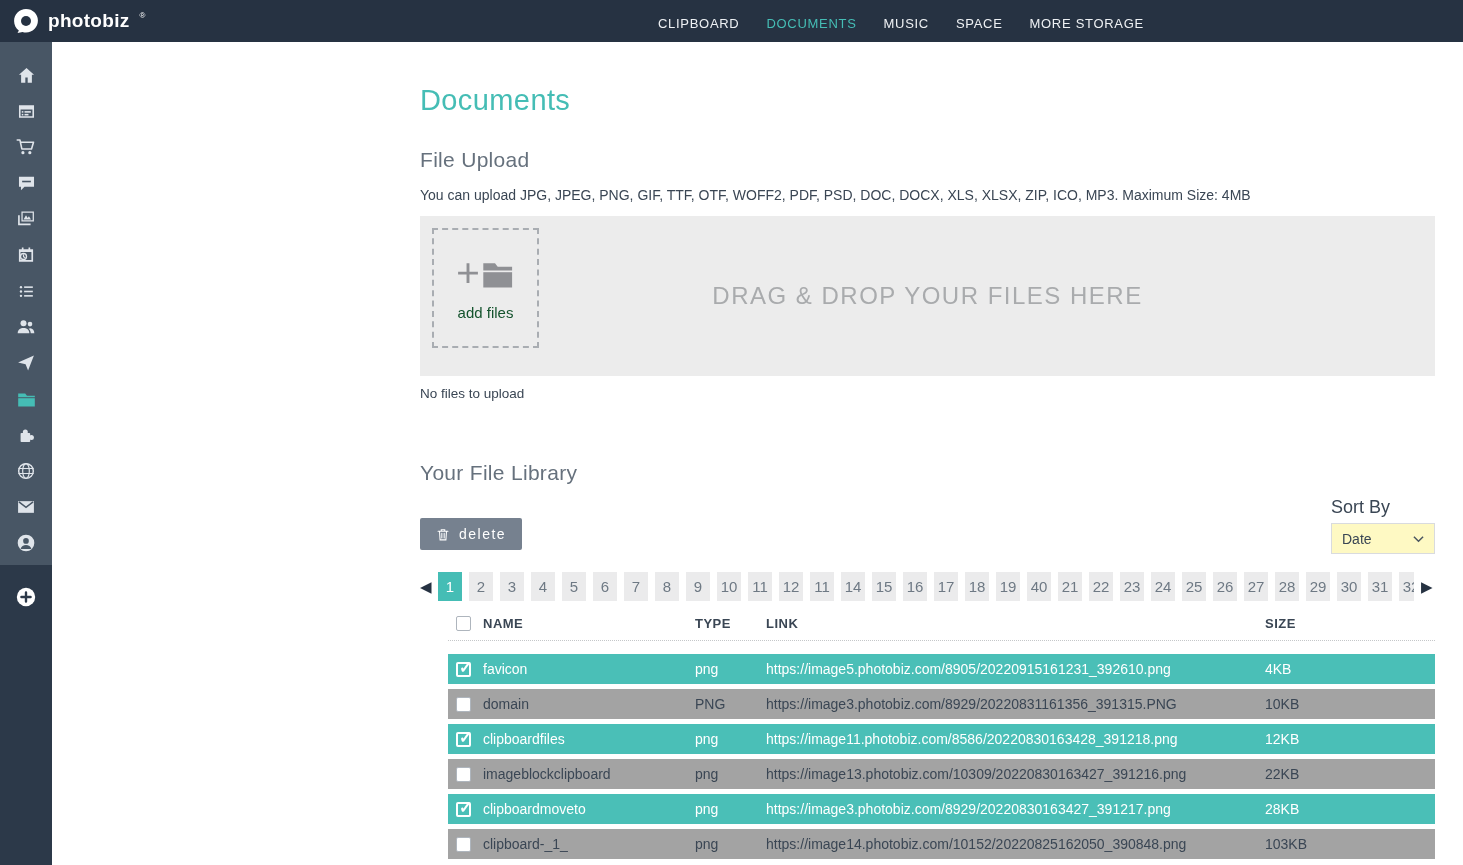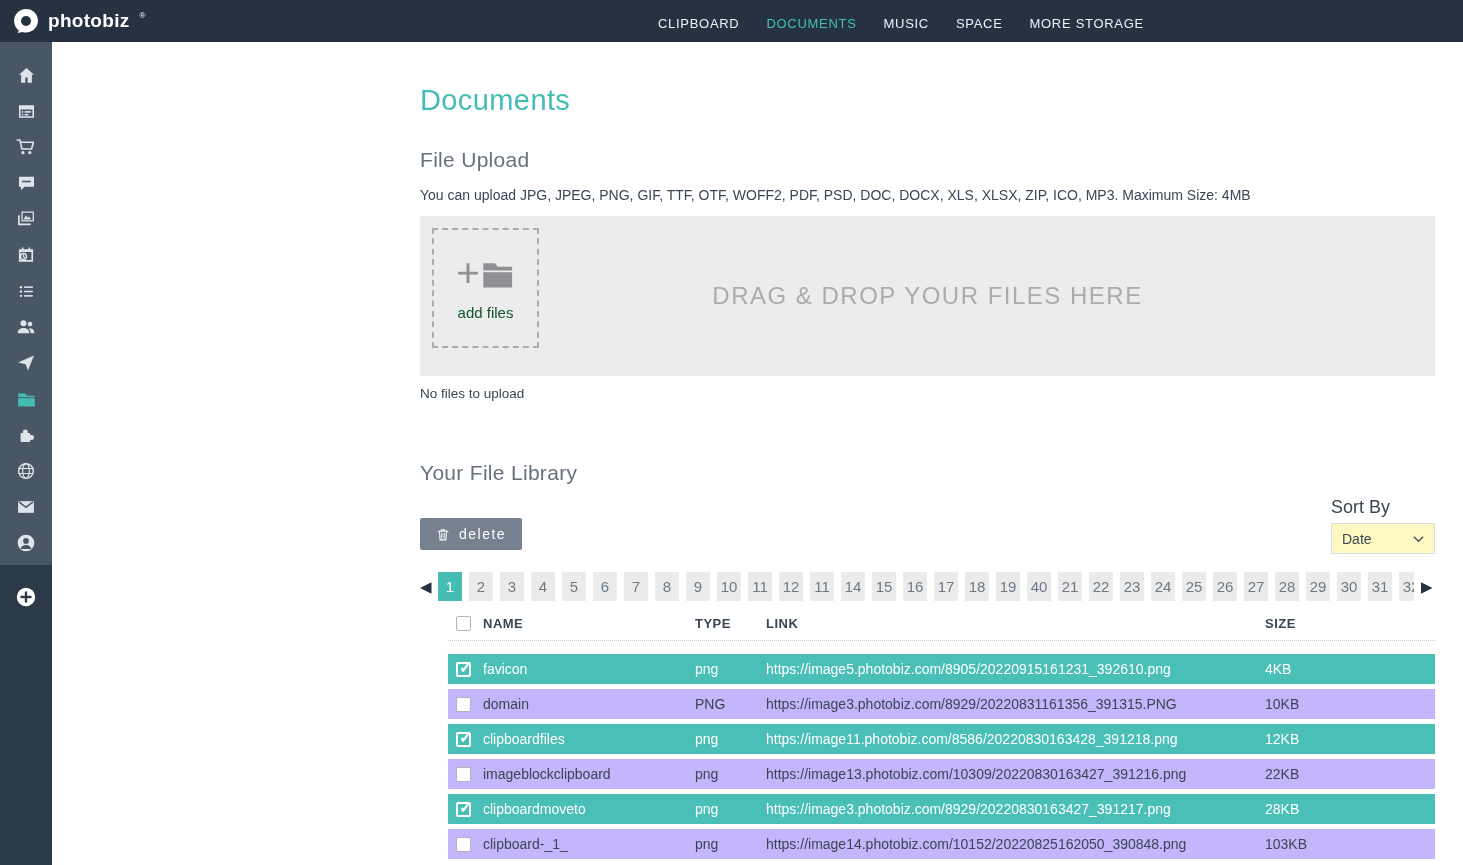--- a/index.html
+++ b/index.html
@@ -68,21 +68,21 @@
     border-bottom:1px dotted #c5c7c9; }
   .col-check { width:35px; flex:none; display:flex; align-items:center; }
   .col-name { width:212px; flex:none; }
   .col-type { width:71px; flex:none; }
   .col-link { width:499px; flex:none; }
   .col-size { flex:1; }
   .cb { width:15px; height:15px; border:1px solid #aeb5bd; background:#fff; border-radius:2px;
     margin-left:8px; position:relative; display:inline-block; cursor:pointer; }
   .tbody { margin-top:13px; }
   .row { display:flex; align-items:center; height:30px; margin-bottom:5px;
-    background:#c4b5fd; font-size:14px; color:#3a4654; cursor:pointer; }
+    background:#a3a3a3; font-size:14px; color:#3a4654; cursor:pointer; }
   .row.selected { background:#4abfb7; color:#fff; }
   .row.selected .cb { background:transparent; border:2px solid #fff; width:15px; height:15px; }
   .row.selected .cb::after { content:"\2713"; position:absolute; color:#fff; font-size:16px;
     font-weight:bold; top:-6px; left:1px; }
 </style>
 </head>
 <body>
 
 <header class="topbar">
   <div class="logo">

